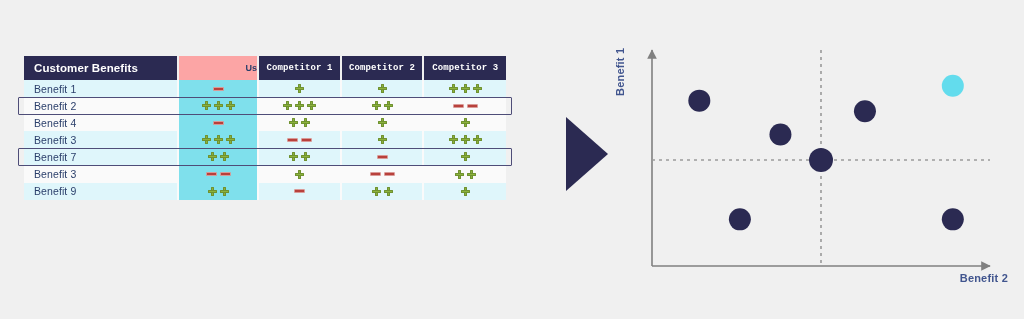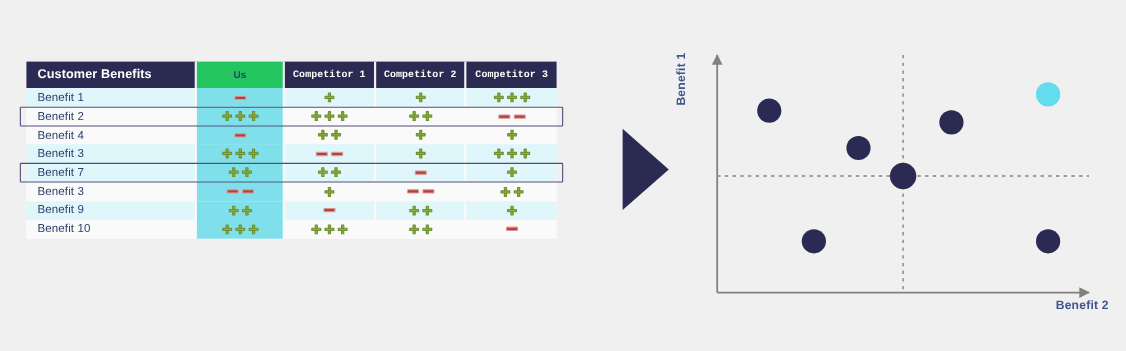--- a/index.html
+++ b/index.html
@@ -28,21 +28,21 @@
     font-size:9px;font-weight:bold;letter-spacing:.1px;
     text-align:center;vertical-align:middle;
     border-right:2px solid #f0f0f0;
   }
   .tbl thead th.h-name{
     background:#2b2a52;color:#ffffff;
     text-align:left;padding-left:10px;
     font-size:11.5px;letter-spacing:.1px;
   }
   .tbl thead th.h-us{
-    background:#22c55e;color:#2b3f6b;
+    background:#fca5a5;color:#2b3f6b;text-align:right;
   }
   .tbl thead th.h-comp{
     background:#2b2a52;color:#ffffff;font-family:Liberation Mono, monospace;
   }
   .tbl thead th:last-child{border-right:none;}
 
   .tbl tbody td{
     height:17.1px;padding:0;
     border-right:2px solid #fafafa;
     text-align:center;vertical-align:middle;
@@ -304,48 +304,20 @@
             </td>
             <td>
               <div class="syms">
                 <span class="plus"></span>
                 <span class="plus"></span>
               </div>
             </td>
             <td>
               <div class="syms">
                 <span class="plus"></span>
-              </div>
-            </td>
-          </tr>
-          <tr class="even">
-            <td class="n">Benefit 10</td>
-            <td class="us">
-              <div class="syms">
-                <span class="plus"></span>
-                <span class="plus"></span>
-                <span class="plus"></span>
-              </div>
-            </td>
-            <td>
-              <div class="syms">
-                <span class="plus"></span>
-                <span class="plus"></span>
-                <span class="plus"></span>
-              </div>
-            </td>
-            <td>
-              <div class="syms">
-                <span class="plus"></span>
-                <span class="plus"></span>
-              </div>
-            </td>
-            <td>
-              <div class="syms">
-                <span class="minus"></span>
               </div>
             </td>
           </tr>
         </tbody>
     </table>
     <div id="highlights">
         <div class="hl" style="top: 40.6px;"></div>
         <div class="hl" style="top: 91.9px;"></div>
       </div>
   </div>

